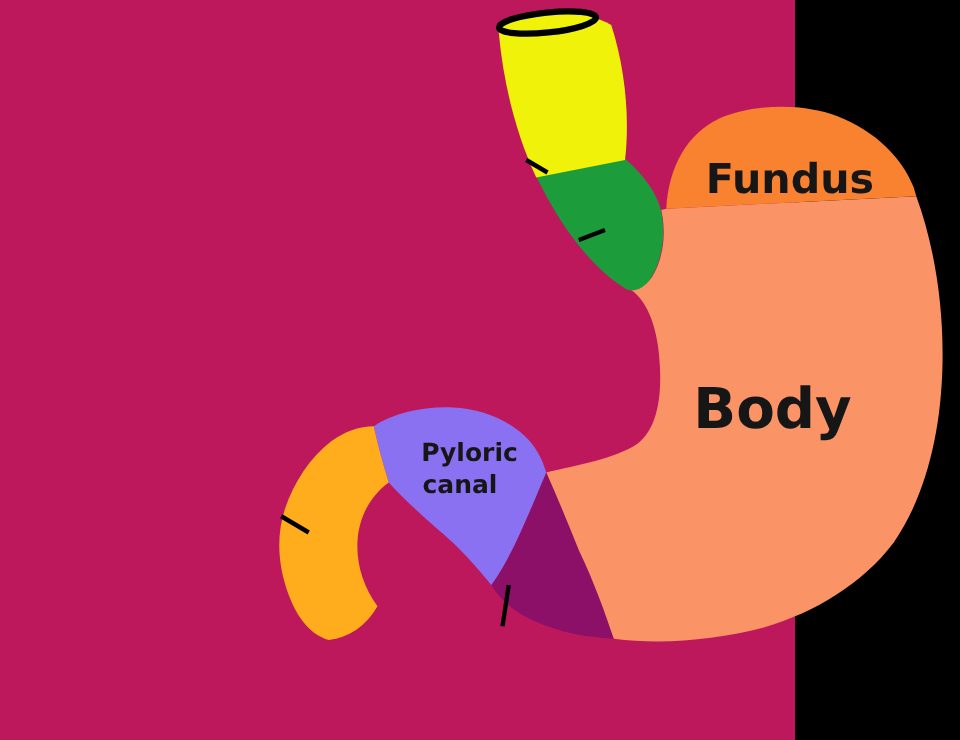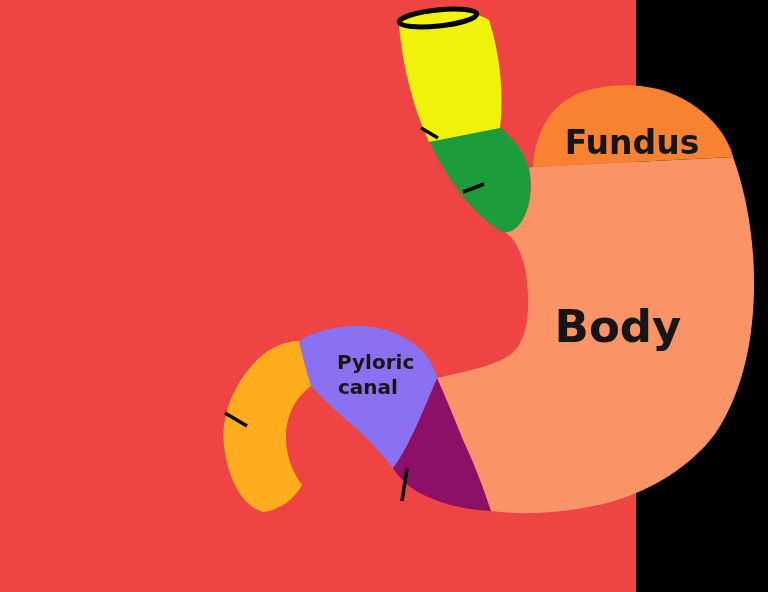--- a/index.html
+++ b/index.html
@@ -8,21 +8,21 @@
     background: #000000;
     width: 768px;
     height: 592px;
     overflow: hidden;
     font-family: "DejaVu Sans", sans-serif;
   }
   .stage {
     position: relative;
     width: 636px;
     height: 592px;
-    background: #ef4444;
+    background: #be185d;
     text-align: right;
   }
   svg { display: block; }
   text {
     font-family: "DejaVu Sans", "Liberation Sans", sans-serif;
     font-weight: bold;
   }
   .label-lg  { font-size: 45px; }
   .label-md  { font-size: 33px; }
   .label-sm  { font-size: 20px; }

